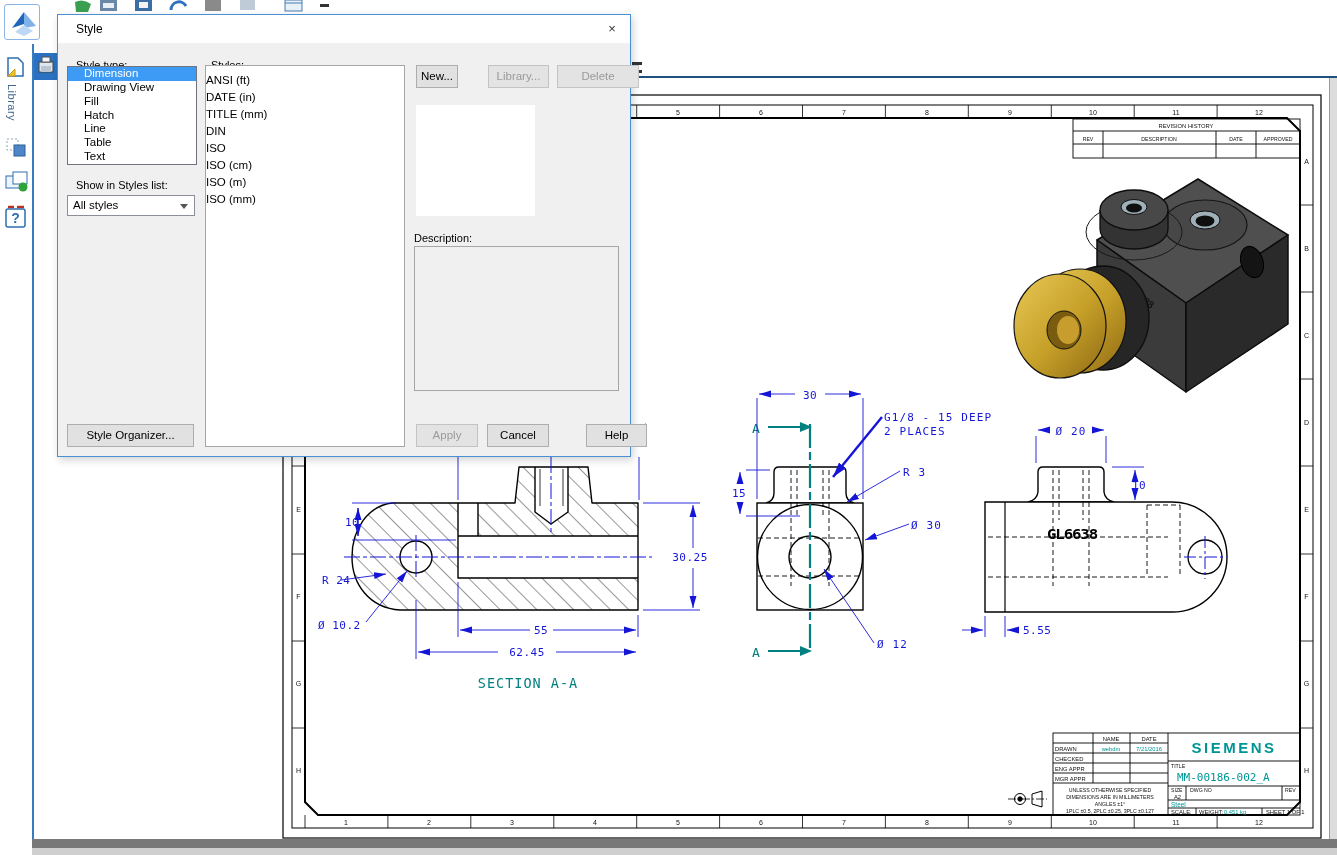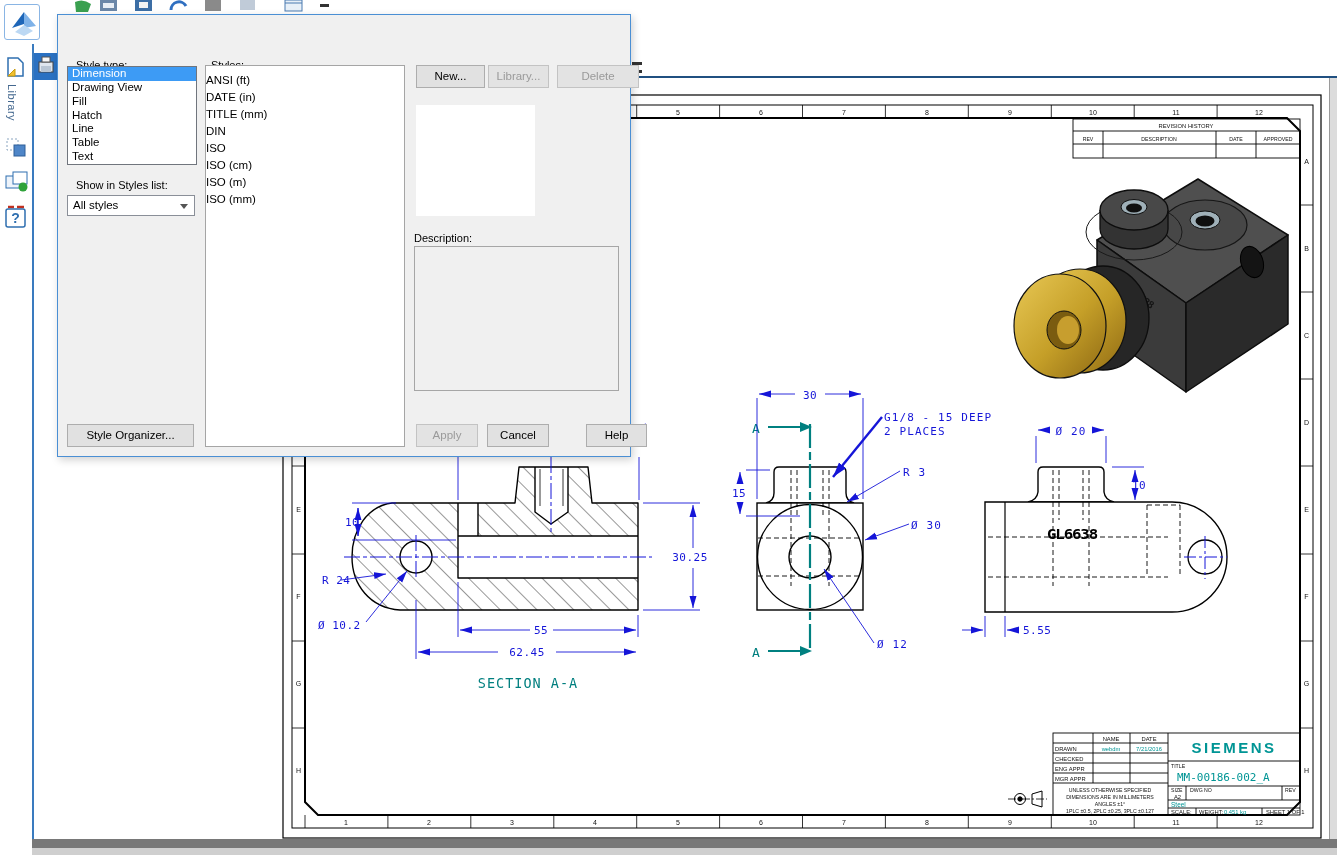--- a/index.html
+++ b/index.html
@@ -25,21 +25,21 @@
   
   .dialog{left:57px;top:14px;width:572px;height:441px;background:#f0f0f0;
           border:1px solid #4a8fd4;box-shadow:2px 3px 8px rgba(0,0,0,.18);z-index:20;}
   .dlg-title{position:absolute;left:0;top:0;width:100%;height:28px;background:#fff;}
   .dlg-title-text{position:absolute;left:18px;top:0;line-height:28px;font-size:12px;color:#000;}
   .dlg-close{position:absolute;right:8px;top:5px;width:20px;height:18px;text-align:center;
              line-height:18px;font-size:13px;color:#333;cursor:pointer;}
   .dlg-label{position:absolute;font-size:11px;color:#000;}
   .lst{position:absolute;background:#fff;overflow:hidden;}
   .type-lst{left:9px;top:51px;width:128px;height:97px;border:1px solid #70757d;}
-  .type-lst .li{height:13.85px;line-height:13.8px;font-size:11.5px;padding-left:4px;color:#000;}
+  .type-lst .li{height:13.85px;line-height:13.8px;font-size:11.5px;padding-left:16px;color:#000;}
   .type-lst .li.sel{background:#3d9bf5;color:#fff;}
   .styles-lst{left:147px;top:50px;width:200px;height:382px;border:1px solid #a5a5a5;padding-top:6px;box-sizing:border-box;}
   .styles-lst .li{height:17px;line-height:17px;font-size:11.5px;color:#000;}
   .combo{position:absolute;left:9px;top:180px;width:128px;height:21px;background:#fff;
          border:1px solid #8a8f98;box-sizing:border-box;font-size:11.5px;line-height:19px;padding-left:5px;color:#000;}
   .combo .chev{position:absolute;right:6px;top:8px;width:0;height:0;
          border-left:4px solid transparent;border-right:4px solid transparent;border-top:5px solid #555;}
   .btn{position:absolute;height:23px;background:#e1e1e1;border:1px solid #adadad;
        font-family:"Liberation Sans",sans-serif;font-size:11.5px;color:#000;text-align:center;line-height:21px;box-sizing:border-box;}
   .btn.disabled{color:#9a9a9a;border-color:#c3c3c3;background:#e3e3e3;}
@@ -475,20 +475,24 @@
   <div class="abs" style="left:4px;top:205px">
     <svg width="26" height="26">
       <line x1="4" y1="2" x2="10" y2="2" stroke="#c03020" stroke-width="2.5"></line>
       <line x1="13" y1="2" x2="20" y2="2" stroke="#c03020" stroke-width="2.5"></line>
       <rect x="2" y="4" width="19" height="18" rx="2" fill="#fff" stroke="#2f6fb0" stroke-width="1.5"></rect>
       <text x="11.5" y="18" text-anchor="middle" style="font:700 14px 'Liberation Sans',sans-serif;fill:#2f6fb0">?</text>
     </svg>
   </div>
 
   <div class="abs dialog">
+    <div class="dlg-title">
+      <span class="dlg-title-text">Style</span>
+      <span class="dlg-close">×</span>
+    </div>
 
     <div class="dlg-label" style="left:18px;top:44px">Style type:</div>
     <div class="lst type-lst">
       <div class="li sel">Dimension</div>
       <div class="li">Drawing View</div>
       <div class="li">Fill</div>
       <div class="li">Hatch</div>
       <div class="li">Line</div>
       <div class="li">Table</div>
       <div class="li">Text</div>
@@ -505,21 +509,21 @@
       <div class="li">ANSI (ft)</div>
       <div class="li">DATE (in)</div>
       <div class="li">TITLE (mm)</div>
       <div class="li">DIN</div>
       <div class="li">ISO</div>
       <div class="li">ISO (cm)</div>
       <div class="li">ISO (m)</div>
       <div class="li">ISO (mm)</div>
     </div>
 
-    <div class="btn" style="left:358px;top:50px;width:69px">New...</div>
+    <div class="btn" style="left:358px;top:50px;width:42px">New...</div>
     <div class="btn disabled" style="left:430px;top:50px;width:61px">Library...</div>
     <div class="btn disabled" style="left:499px;top:50px;width:82px">Delete</div>
 
     <div class="preview"></div>
 
     <div class="dlg-label" style="left:356px;top:217px">Description:</div>
     <div class="descbox"></div>
 
     <div class="btn" style="left:9px;top:409px;width:127px">Style Organizer...</div>
     <div class="btn disabled" style="left:358px;top:409px;width:62px">Apply</div>

